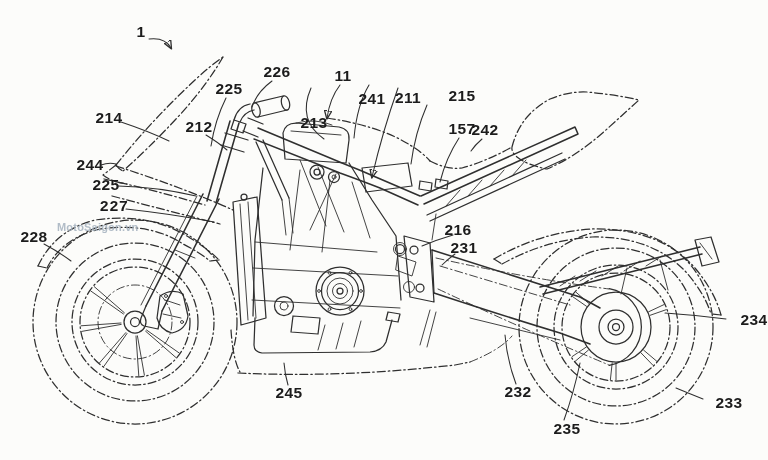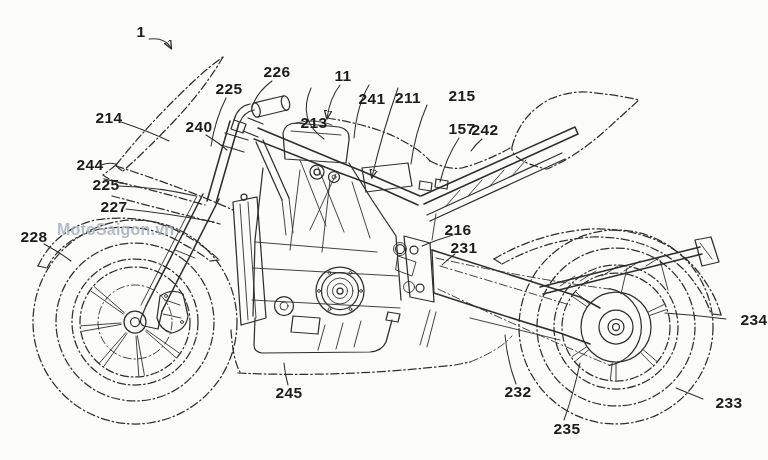--- a/index.html
+++ b/index.html
@@ -17,21 +17,21 @@
   .art .th{stroke-width:0.9;}                      
   .art .leader{stroke-width:1.05;fill:none;}
   #label-layer{position:absolute;left:0;top:0;width:100%;height:100%;pointer-events:none;}
   .ref-label{
     position:absolute;transform:translate(-50%,-50%);
     font-size:15.5px;font-weight:700;color:#1c1c1c;letter-spacing:.3px;
     white-space:nowrap;
   }
   .watermark{
     position:absolute;left:57px;top:221px;width:110px;
-    font-size:16px;font-weight:700;color:#a5b2bf;opacity:.85;
+    font-size:11px;font-weight:700;color:#a5b2bf;opacity:.85;
     letter-spacing:.2px;
   }
 </style>
 </head>
 <body>
 
 <div class="stage">
 
   <svg class="art" width="768" height="460" viewBox="0 0 768 460">
     <defs>
@@ -239,23 +239,23 @@
         <path d="M703,399 Q688,393 676,388" class="leader"></path>
         <path d="M726,319 Q695,315 665,313" class="leader"></path>
       </g>
   </svg>
 
   <div id="label-layer">
       <span class="ref-label" style="left: 141px; top: 32px;">1</span>
       <span class="ref-label" style="left: 109px; top: 118px;">214</span>
       <span class="ref-label" style="left: 90px; top: 165px;">244</span>
       <span class="ref-label" style="left: 106px; top: 185px;">225</span>
-      <span class="ref-label" style="left: 114px; top: 207px;">227</span>
+      <span class="ref-label" style="left: 114px; top: 207px; font-family: Liberation Mono, monospace;">227</span>
       <span class="ref-label" style="left: 34px; top: 237px;">228</span>
-      <span class="ref-label" style="left: 199px; top: 127px;">240</span>
+      <span class="ref-label" style="left: 199px; top: 127px;">212</span>
       <span class="ref-label" style="left: 229px; top: 89px;">225</span>
       <span class="ref-label" style="left: 277px; top: 72px;">226</span>
       <span class="ref-label" style="left: 314px; top: 79px; margin-top: 44px;">213</span>
       <span class="ref-label" style="left: 343px; top: 76px;">11</span>
       <span class="ref-label" style="left: 372px; top: 76px; margin-top: 23px;">241</span>
       <span class="ref-label" style="left: 408px; top: 79px; margin-top: 19px;">211</span>
       <span class="ref-label" style="left: 430px; top: 96px; margin-left: 32px;">215</span>
       <span class="ref-label" style="left: 462px; top: 129px;">157</span>
       <span class="ref-label" style="left: 485px; top: 130px;">242</span>
       <span class="ref-label" style="left: 458px; top: 230px;">216</span>

